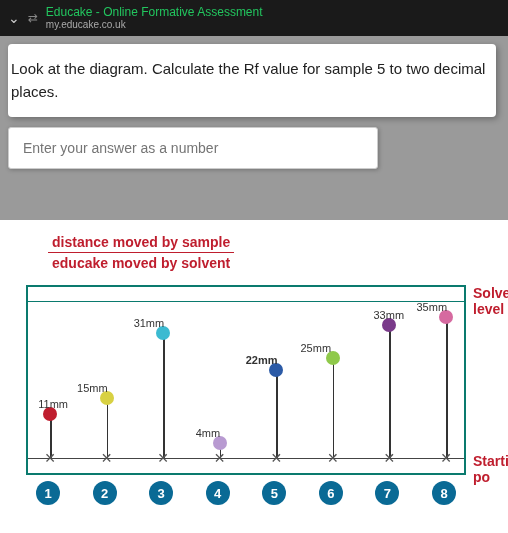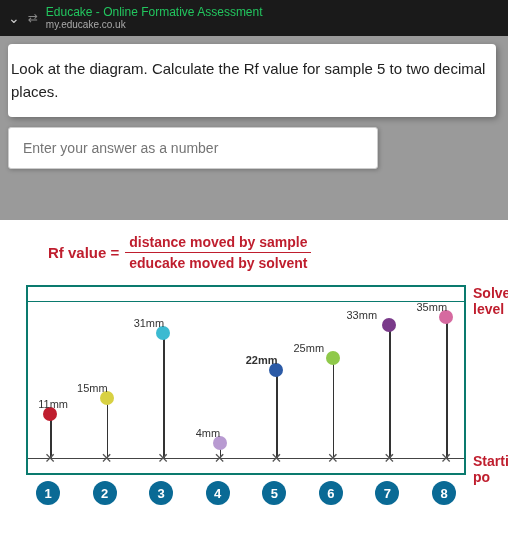--- a/index.html
+++ b/index.html
@@ -173,21 +173,20 @@
 <div class="question-card">
   <span>Look at the diagram. Calculate the Rf value for sample 5 to two decimal places.</span>
 </div>
 
 <div class="answer-input-wrap">
   <input class="answer-input" type="text" placeholder="Enter your answer as a number" style="">
 </div>
 
 <div class="diagram-card">
   <div class="formula">
-    <span>Rf value =</span>
     <span class="fraction">
       <span class="num">distance moved by sample</span>
       <span class="den">educake moved by solvent</span>
     </span>
   </div>
 
   <div class="chart-area">
     <div class="chart-box">
       <div class="solvent-line"></div>
       <div class="starting-line"></div>
@@ -208,25 +207,25 @@
           <div class="spot" style="left: 191.714px; bottom: 30.2px; background: rgb(184, 154, 209);"></div>
           <div class="cross" style="left: 191.714px;">✕</div>
           <div class="val-label" style="left: 189.714px; bottom: 34.2px;">4mm</div>
           <div class="stem" style="left: 248.286px; height: 89.1px;"></div>
           <div class="spot" style="left: 248.286px; bottom: 103.1px; background: rgb(43, 90, 166);"></div>
           <div class="cross" style="left: 248.286px;">✕</div>
           <div class="val-label" style="left: 246.286px; bottom: 107.1px; font-weight: bold;">22mm</div>
           <div class="stem" style="left: 304.857px; height: 101.25px;"></div>
           <div class="spot" style="left: 304.857px; bottom: 115.25px; background: rgb(143, 201, 74);"></div>
           <div class="cross" style="left: 304.857px;">✕</div>
-          <div class="val-label" style="left: 293px; bottom: 119.25px; text-align: center;">25mm</div>
+          <div class="val-label" style="left: 300px; bottom: 119.25px; text-align: center;">25mm</div>
           <div class="stem" style="left: 361.429px; height: 133.65px;"></div>
           <div class="spot" style="left: 361.429px; bottom: 147.65px; background: rgb(122, 58, 138);"></div>
           <div class="cross" style="left: 361.429px;">✕</div>
-          <div class="val-label" style="left: 346px; bottom: 151.65px;">33mm</div>
+          <div class="val-label" style="left: 373px; bottom: 151.65px;">33mm</div>
           <div class="stem" style="left: 418px; height: 141.75px;"></div>
           <div class="spot" style="left: 418px; bottom: 155.75px; background: rgb(214, 106, 160);"></div>
           <div class="cross" style="left: 418px;">✕</div>
           <div class="val-label" style="left: 416px; bottom: 159.75px;">35mm</div>
         </div>
     </div>
     <div class="label-right label-solvent">Solvent level</div>
     <div class="label-right label-starting">Starting po</div>
     <div class="sample-badges" id="badges">
         <div class="badge" style="left: 22px;">1</div>

